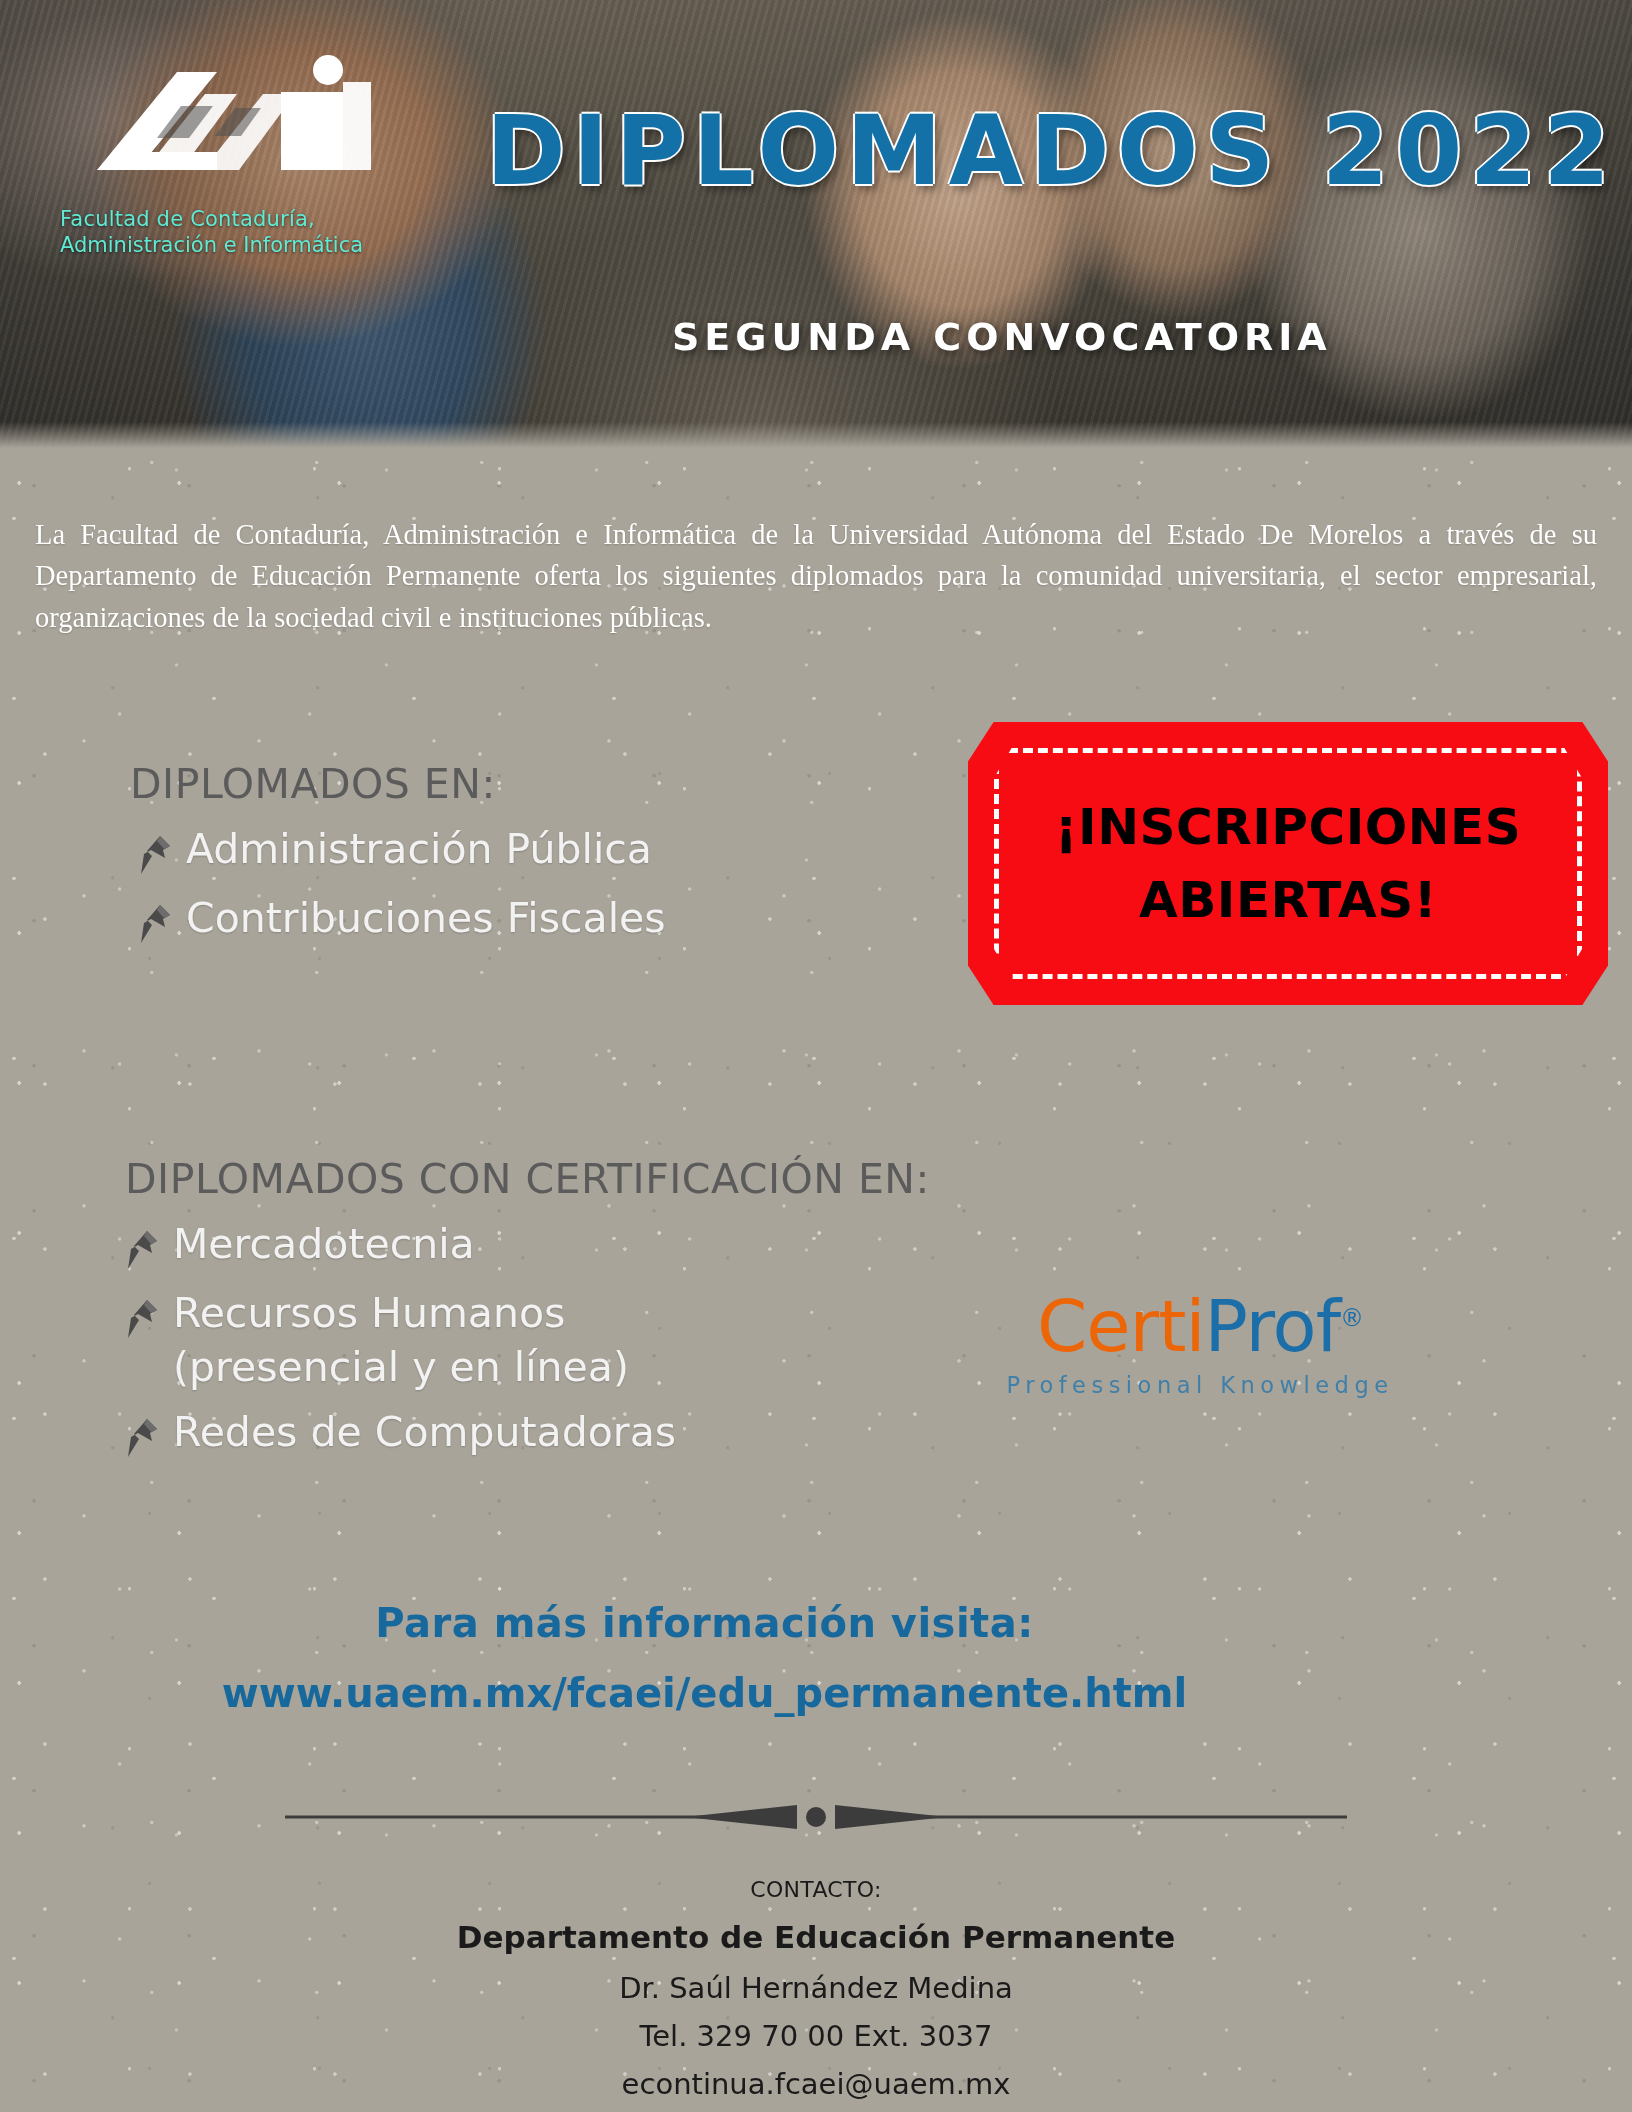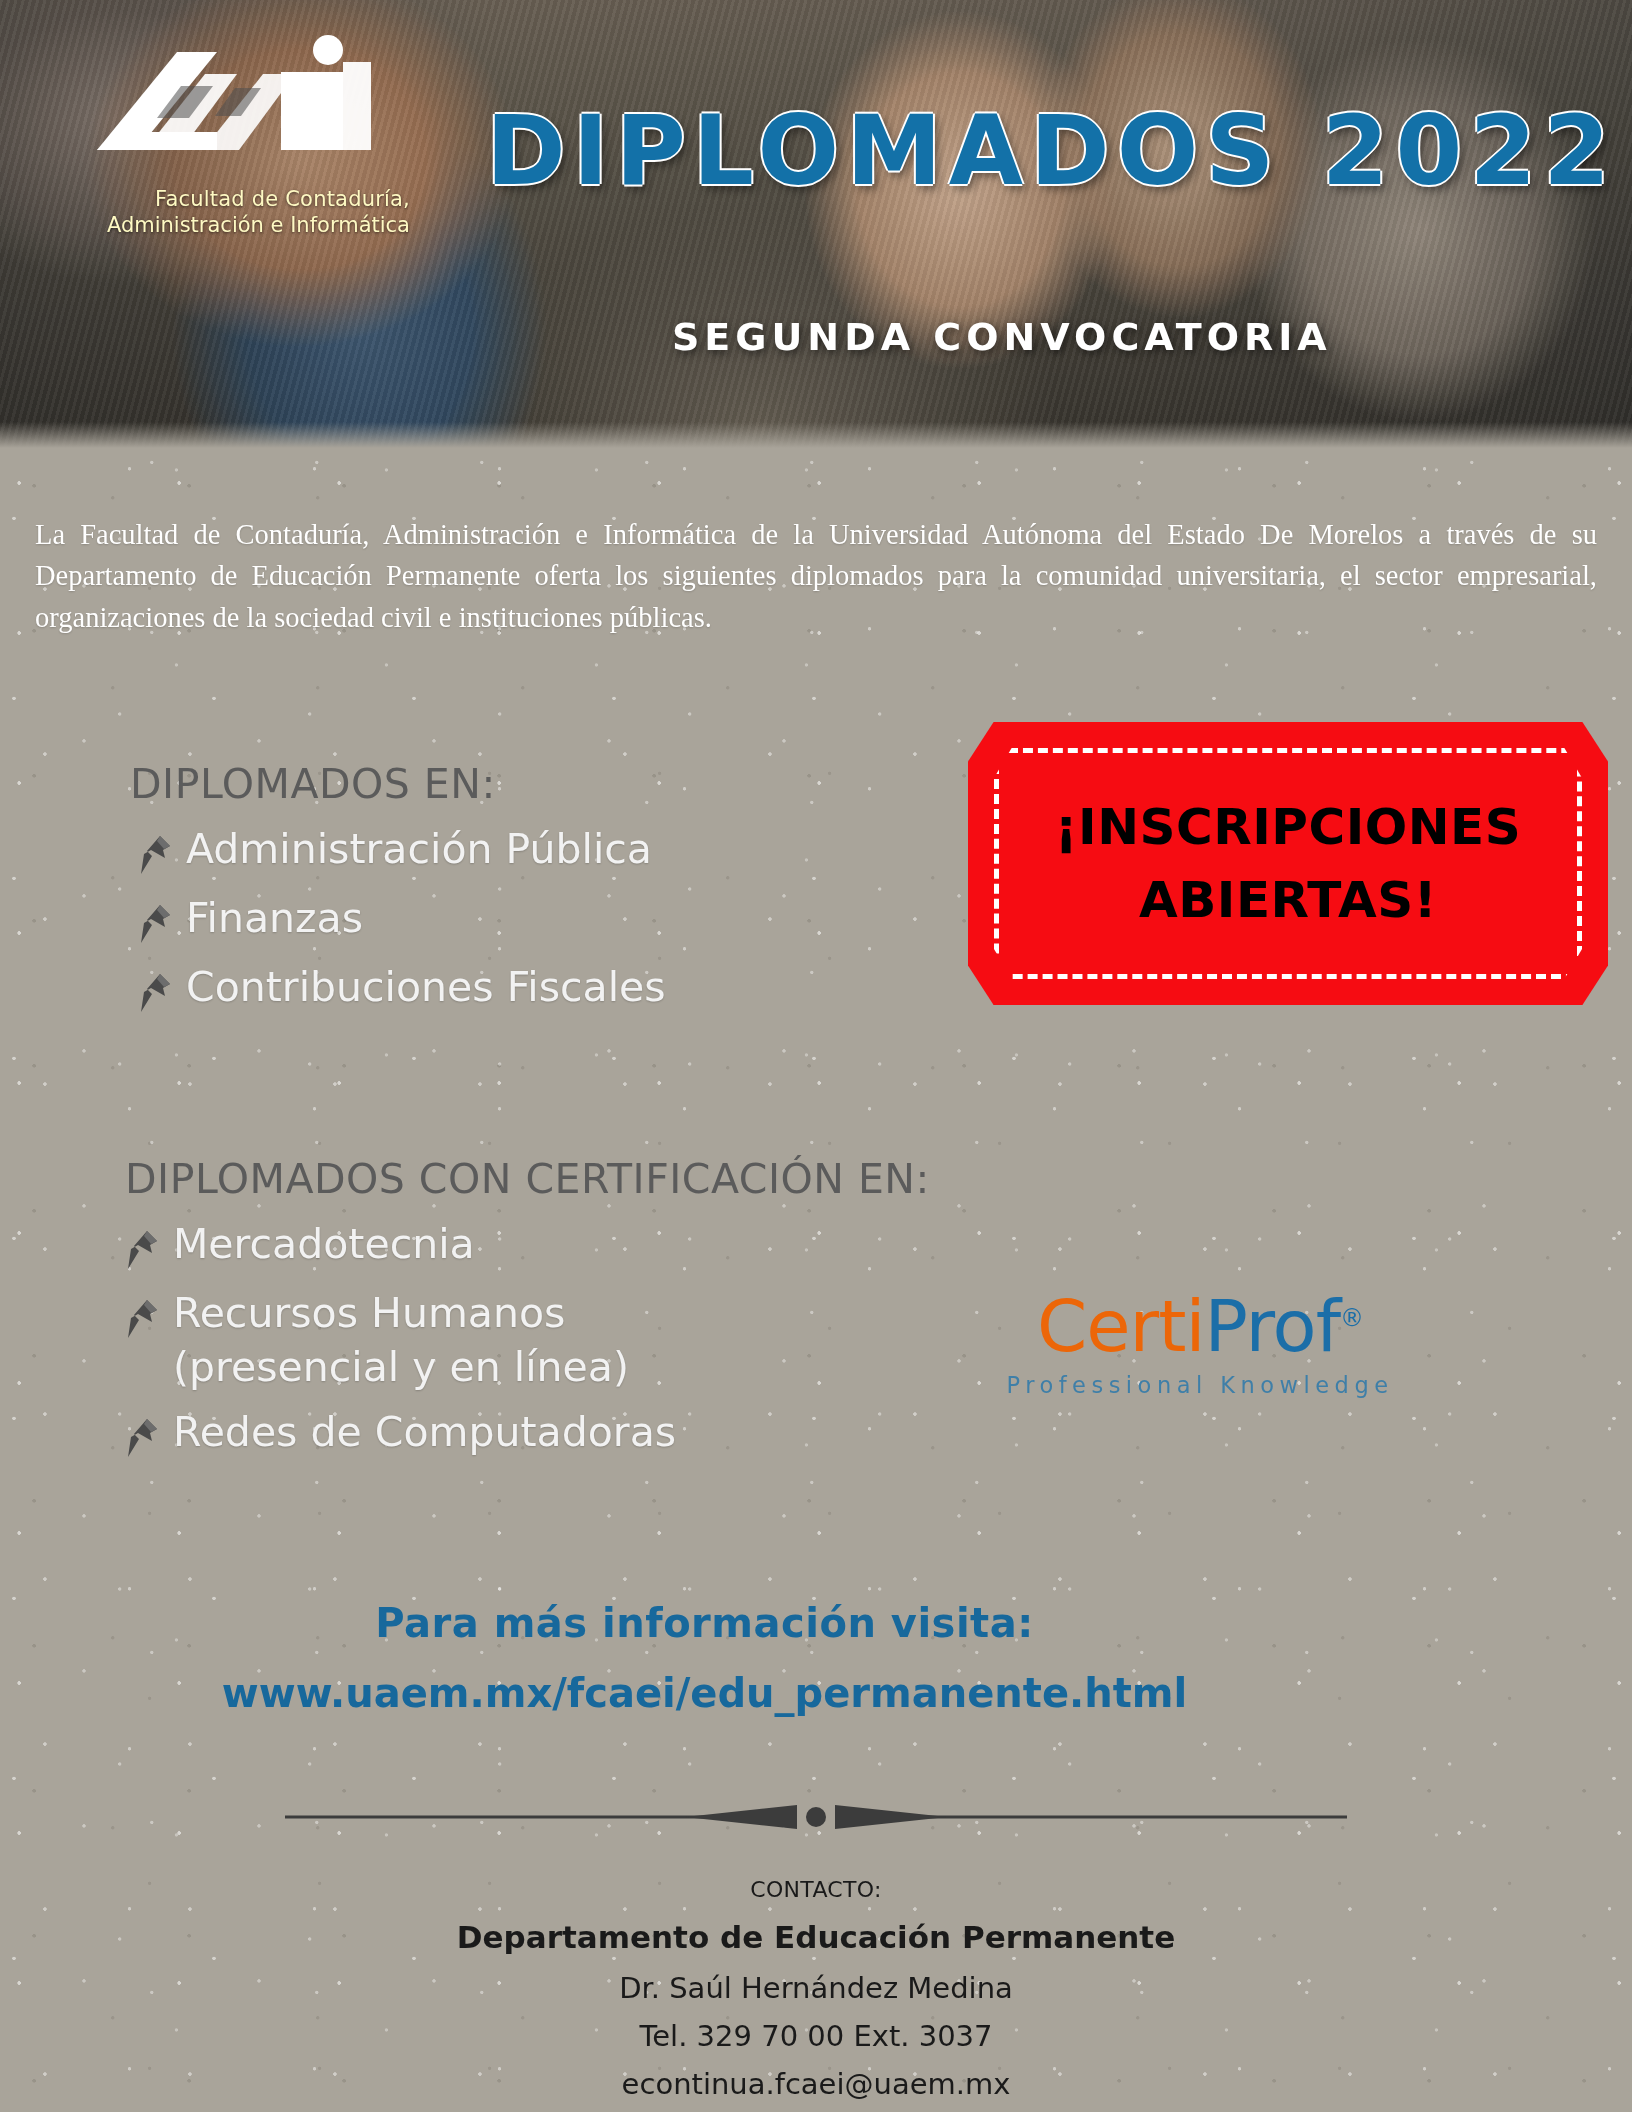--- a/index.html
+++ b/index.html
@@ -73,24 +73,24 @@
     position: absolute;
     left: 0; right: 0; bottom: 0;
     height: 26px;
     background: linear-gradient(180deg, rgba(169,164,154,0) 0%, rgba(169,164,154,1) 100%);
   }
 
   
   .logo-block {
     position: absolute;
     left: 60px;
-    top: 32px;
+    top: 52px;
     width: 350px;
-    color: #fef9c3;
-    text-align: right;
+    color: #5eead4;
+    text-align: left;
   }
   .logo-mark {
     position: relative;
     height: 150px;
     margin: 0 auto 4px;
     width: 300px;
   }
   .logo-mark svg { display: block; margin: 0 auto; }
   .logo-line1 {
     font-size: 21px;
@@ -339,27 +339,20 @@
     <div class="items">
 
       <div class="list-item">
         <svg class="pin" viewBox="0 0 34 44" aria-hidden="true">
           <path d="M22 3 L32 13 L25 17 L27 25 L13 17 L6 21 L3 41 L14 23 L9 18 Z" fill="#4a4a4a"></path>
           <path d="M22 3 L32 13 L26 16 L19 8 Z" fill="#6d6d6d"></path>
         </svg>
         <span>Administración Pública</span>
       </div>
 
-      <div class="list-item">
-        <svg class="pin" viewBox="0 0 34 44" aria-hidden="true">
-          <path d="M22 3 L32 13 L25 17 L27 25 L13 17 L6 21 L3 41 L14 23 L9 18 Z" fill="#4a4a4a"></path>
-          <path d="M22 3 L32 13 L26 16 L19 8 Z" fill="#6d6d6d"></path>
-        </svg>
-        <span>Finanzas</span>
-      </div>
 
       <div class="list-item">
         <svg class="pin" viewBox="0 0 34 44" aria-hidden="true">
           <path d="M22 3 L32 13 L25 17 L27 25 L13 17 L6 21 L3 41 L14 23 L9 18 Z" fill="#4a4a4a"></path>
           <path d="M22 3 L32 13 L26 16 L19 8 Z" fill="#6d6d6d"></path>
         </svg>
         <span>Contribuciones Fiscales</span>
       </div>
 
     </div>

